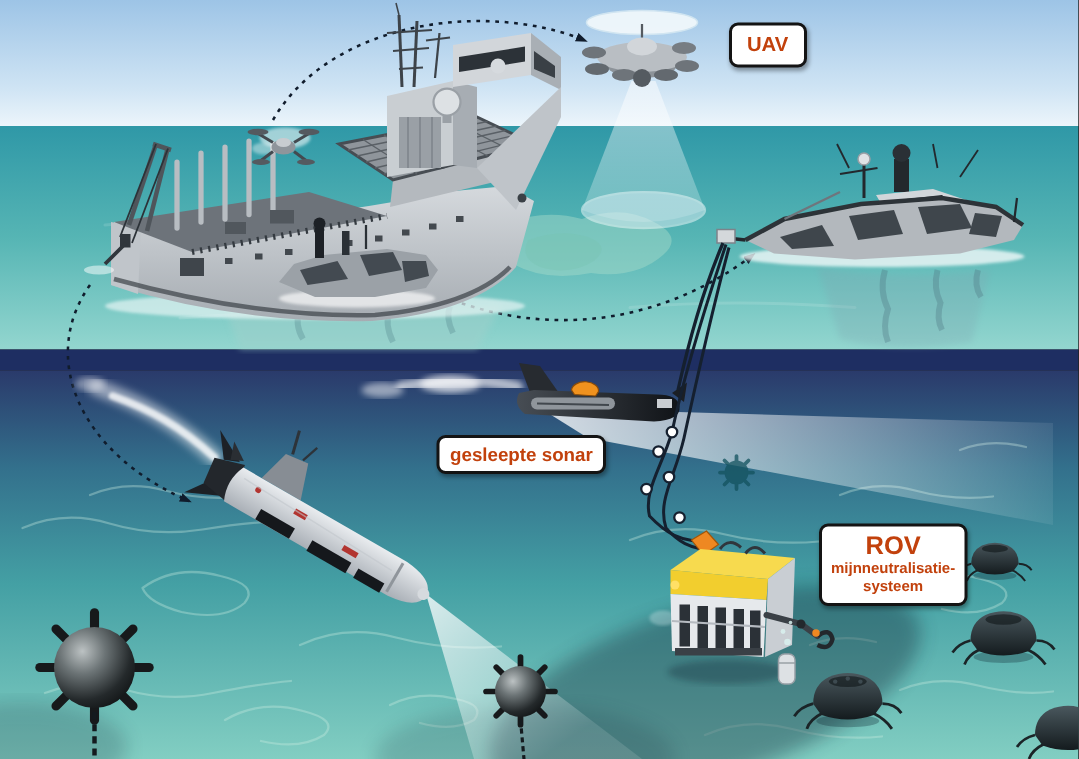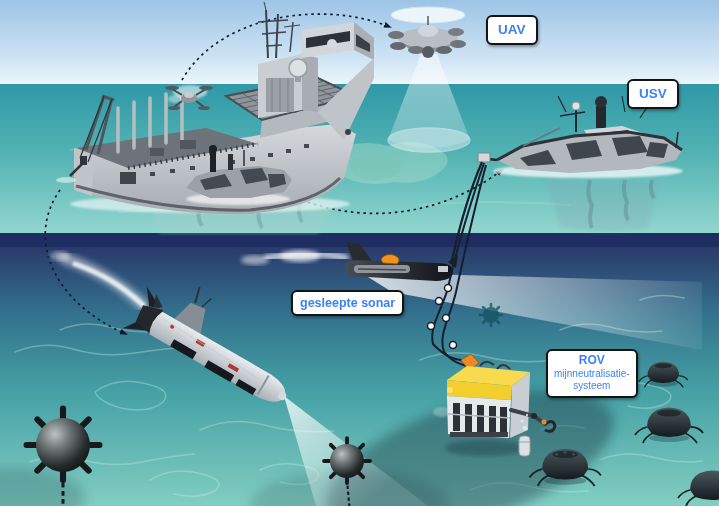--- a/index.html
+++ b/index.html
@@ -3,27 +3,27 @@
 <meta charset="utf-8">
 <style>
   html,body{margin:0;padding:0;background:#222;}
   .stage{
     position:relative;width:719px;height:506px;overflow:hidden;
     font-family:"Liberation Sans",sans-serif;
   }
   .stage svg{position:absolute;left:0;top:0;}
   .label{
     position:absolute;background:#ffffff;border:2px solid #141414;border-radius:6px;
-    font:700 12.5px/1.15 "Liberation Sans",sans-serif;color:#3b82f6;
+    font:700 12.5px/1.15 "Liberation Sans",sans-serif;color:#c2410c;
     padding:4px 7px;white-space:nowrap;box-shadow:1px 2px 3px rgba(0,0,0,.35);
   }
   .label.big{font-size:13.5px;padding:5px 10px;}
   .label.rov{text-align:center;padding:3px 6px;}
-  .label.rov .t{font-size:12px;font-weight:700;}
-  .label.rov .s{font-size:10px;font-weight:400;line-height:1.25;}
+  .label.rov .t{font-size:17px;font-weight:700;}
+  .label.rov .s{font-size:10px;font-weight:700;line-height:1.25;}
 </style>
 </head>
 <body>
 
 <div class="stage">
 <svg width="719" height="506" viewBox="0 0 719 506">
   <defs>
     <linearGradient id="gSky" x1="0" y1="0" x2="0" y2="1">
       <stop offset="0" stop-color="#9dc4e6"></stop>
       <stop offset="0.7" stop-color="#cfe4f4"></stop>
@@ -503,23 +503,20 @@
       <circle cx="525" cy="428" r="2.2" fill="#d9f1ef" opacity="0.85"></circle>
       <circle cx="522" cy="421" r="1.6" fill="#d9f1ef" opacity="0.85"></circle>
       <circle cx="527" cy="415" r="1.2" fill="#d9f1ef" opacity="0.85"></circle>
     </g>
   </g>
 </svg>
 
 <div class="label big" style="left:486px;top:15px">
   <span>UAV</span>
 </div>
-<div class="label big" style="left:627px;top:79px">
-  <span>USV</span>
-</div>
 <div class="label" style="left:291px;top:290px">
   <span>gesleepte sonar</span>
 </div>
 <div class="label rov" style="left:546px;top:349px">
   <div class="t">ROV</div>
   <div class="s">mijnneutralisatie-</div>
   <div class="s">systeem</div>
 </div>
 </div>
 

